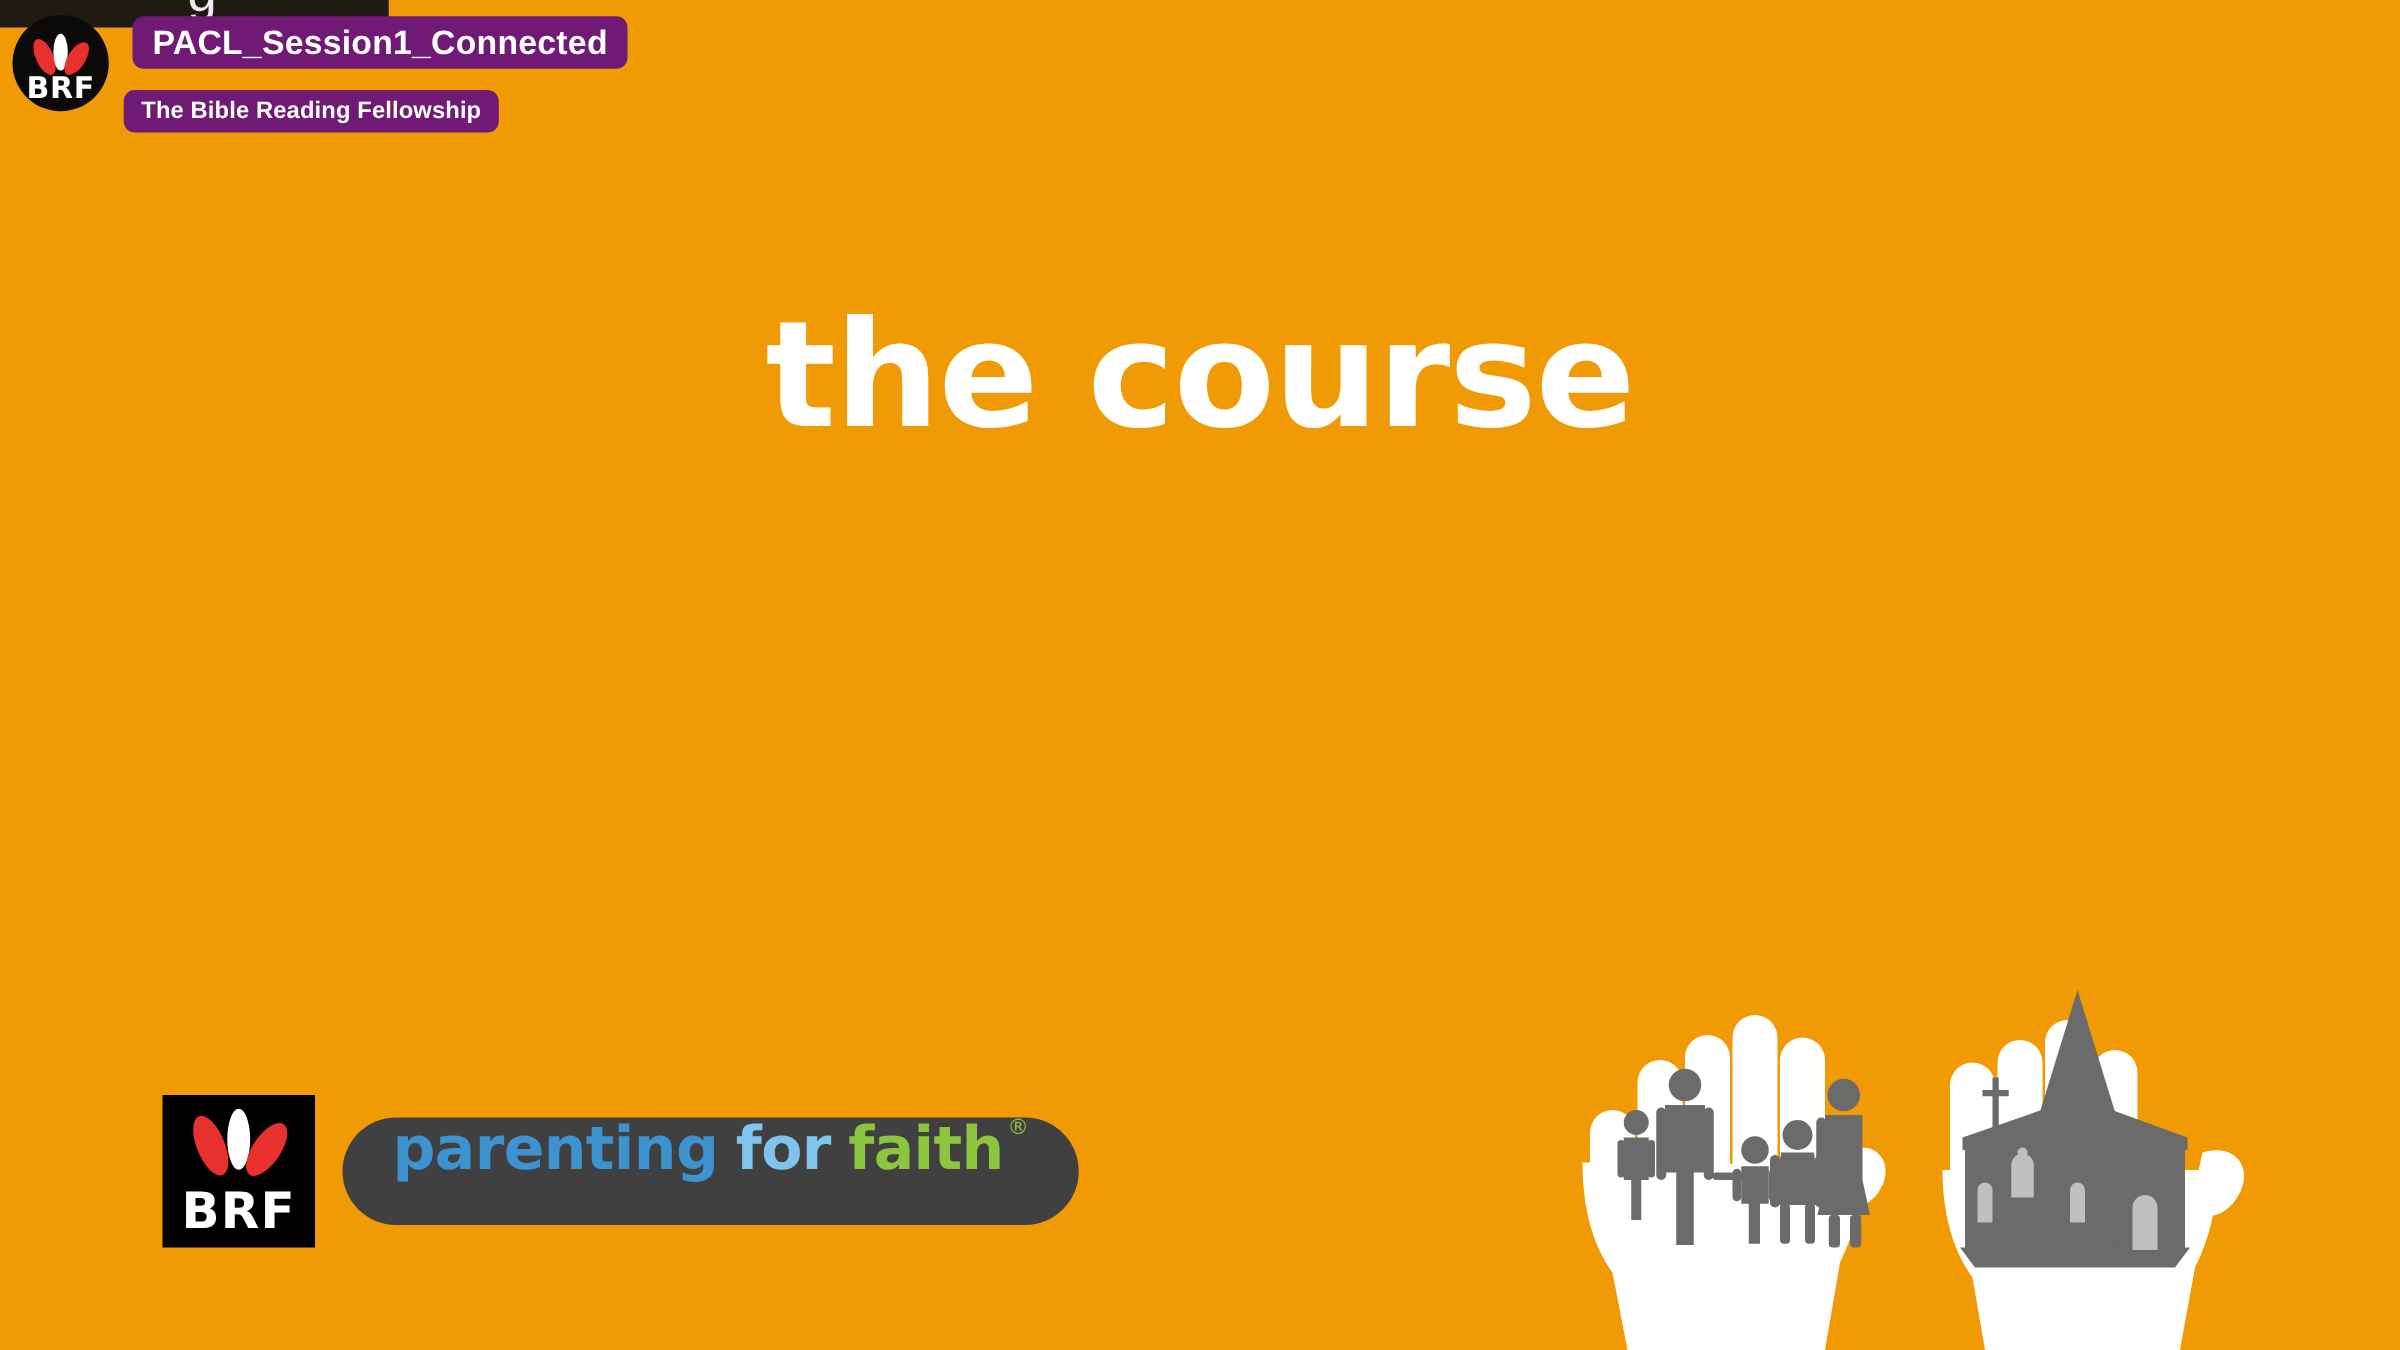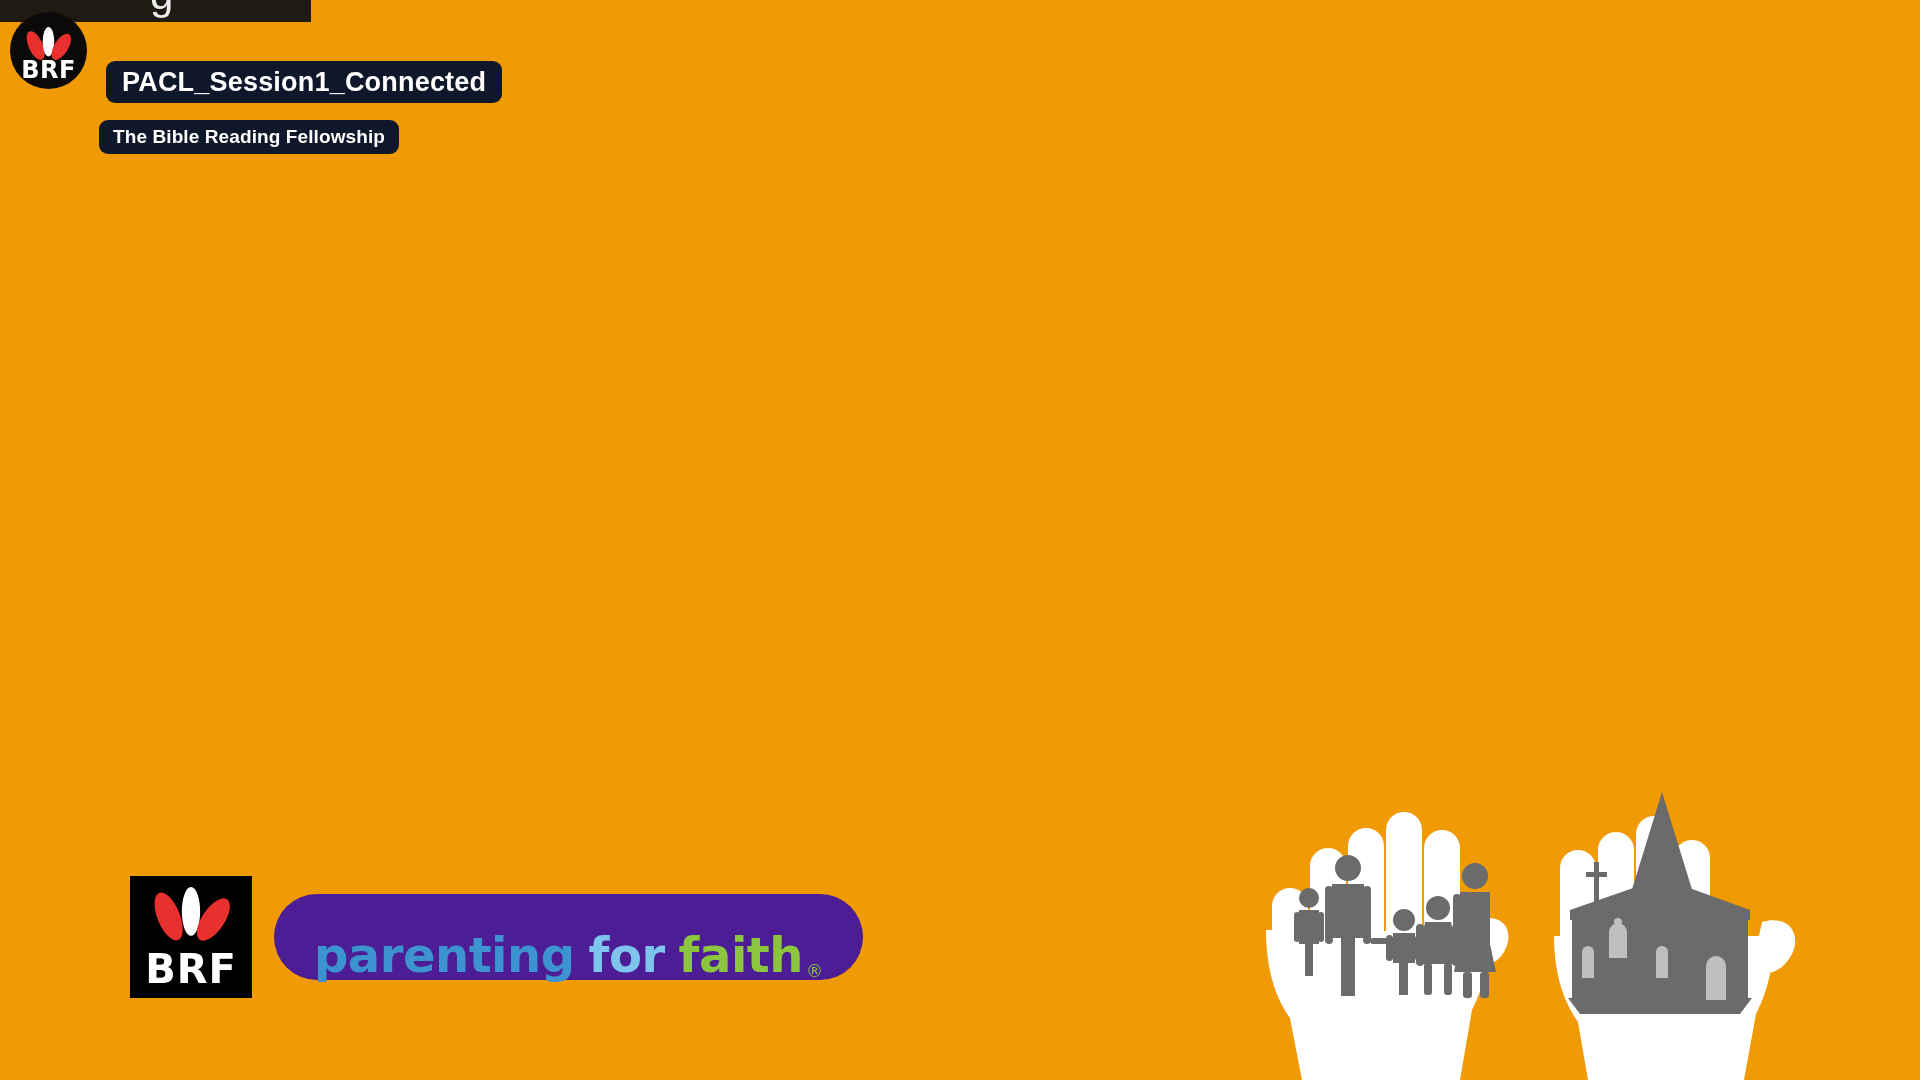--- a/index.html
+++ b/index.html
@@ -64,24 +64,24 @@
     font-family:"DejaVu Sans", sans-serif;
     font-weight:bold;
     font-size:40px;
     letter-spacing:1px;
     line-height:42px;
   }
 
   
   #pff-pill{
     height:86px;
-    background:#4c1d95;
+    background:#404040;
     border-radius:48px;
     display:flex;
-    align-items:flex-end;
+    align-items:flex-start;
     padding:0 40px;
     flex:0 0 auto;
   }
   .pff-word{
     font-family:"DejaVu Sans", sans-serif;
     font-weight:bold;
     font-size:48px;
     letter-spacing:-0.5px;
     line-height:50px;
   }
@@ -116,29 +116,28 @@
     position:absolute;
     left:150px; top:-26px;
     color:#EDEDED;
     font-family:"Liberation Sans", sans-serif;
     font-size:42px;
     line-height:42px;
   }
 
   .chip{
     position:absolute;
-    background:#0f172a;
+    background:#701a75;
     color:#FFFFFF;
     border-radius:9px;
     font-family:"Liberation Sans", sans-serif;
     font-weight:bold;
     display:flex;
     align-items:center;
     white-space:nowrap;
-    margin-top:48px;
   }
   #chip-session{
     left:106px; top:13px;
     height:42px;
     padding:0 16px;
     font-size:27px;
     letter-spacing:0.2px;
   }
   #chip-org{
     left:99px; top:72px;
@@ -171,20 +170,21 @@
     line-height:25px;
     letter-spacing:0.5px;
   }
 </style>
 </head>
 <body>
 
 <div id="slide">
 
   <div id="title-block">
+    <div class="title-line">the course</div>
   </div>
 
   <div id="logo-row">
 
     <div id="brf-logo">
       <div class="petals">
         <svg viewBox="0 0 120 58" xmlns="http://www.w3.org/2000/svg" aria-hidden="true">
           <ellipse cx="38" cy="30" rx="11" ry="25" fill="#E8312F" transform="rotate(-22 38 30)"></ellipse>
           <ellipse cx="60" cy="25" rx="9" ry="24" fill="#FFFFFF"></ellipse>
           <ellipse cx="82" cy="33" rx="11" ry="24" fill="#E8312F" transform="rotate(34 82 33)"></ellipse>

